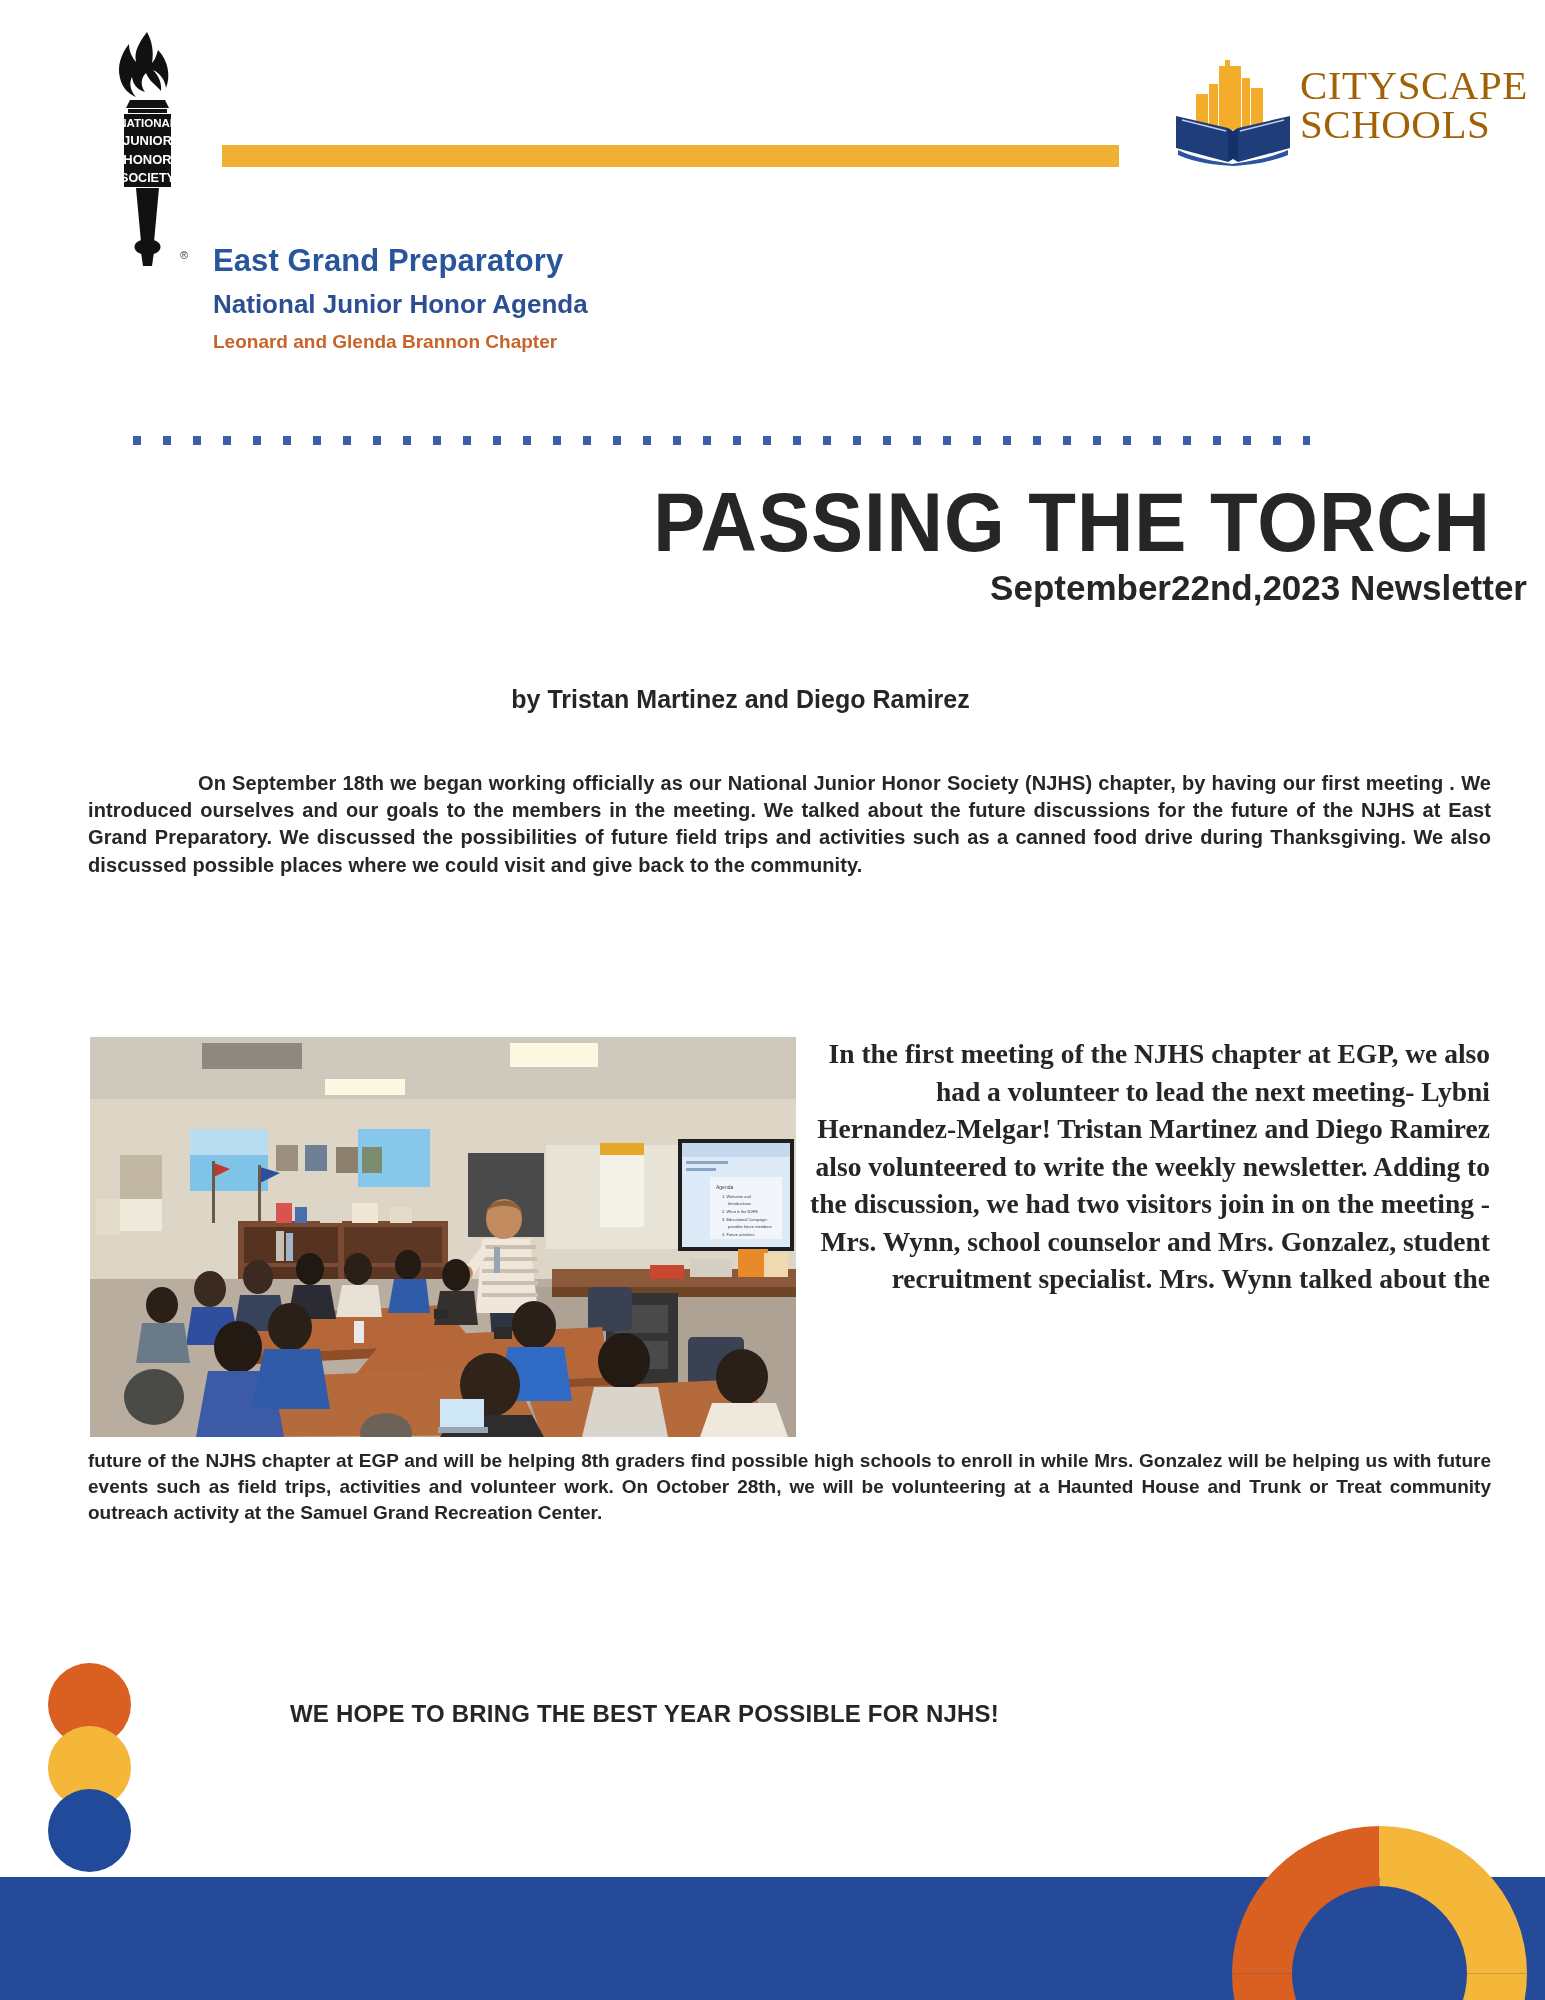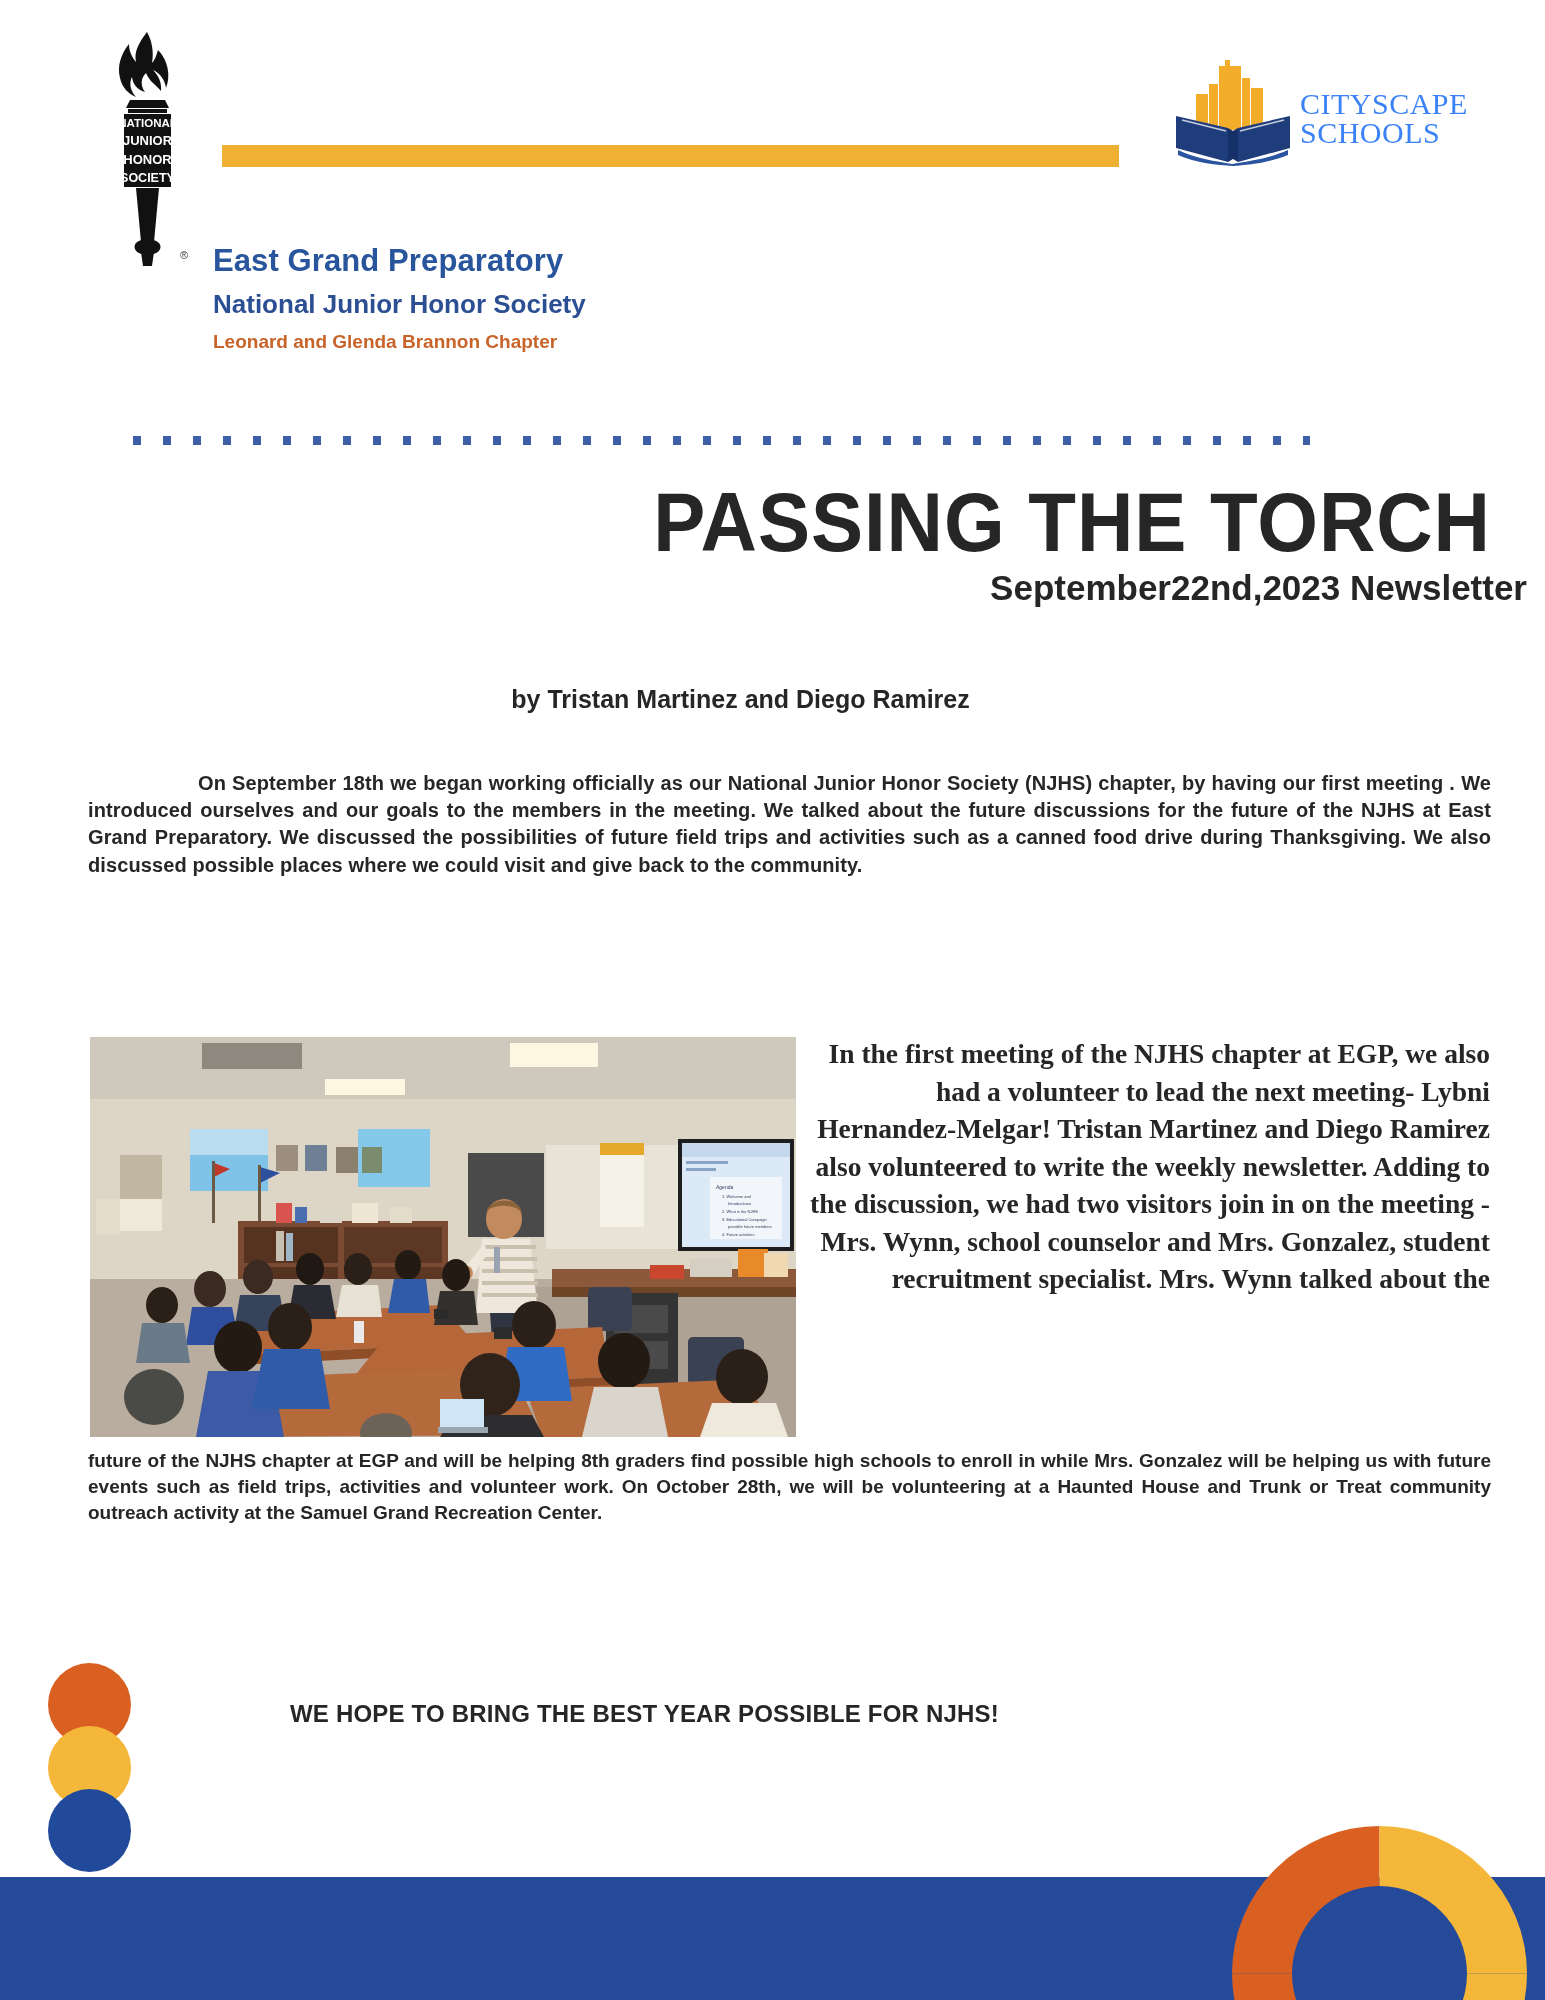--- a/index.html
+++ b/index.html
@@ -75,25 +75,25 @@
   .cityscape .mark {
     position: absolute;
     left: 0;
     top: 0;
     width: 122px;
     height: 108px;
   }
   .cityscape .wordmark {
     position: absolute;
     left: 128px;
-    top: 32px;
+    top: 8px;
     font-family: "Liberation Serif", serif;
-    font-size: 30px;
+    font-size: 41px;
     line-height: 0.95;
-    color: #3b82f6;
+    color: #a16207;
     letter-spacing: 0.5px;
   }
 
   
   .dotted-divider {
     position: absolute;
     left: 133px;
     top: 436px;
     width: 1177px;
     height: 9px;
@@ -260,21 +260,21 @@
     <ellipse cx="47.5" cy="219" rx="13" ry="8" fill="#111111"></ellipse>
     <path d="M41 224 L54 224 L52 238 L43 238 Z" fill="#111111"></path>
     <text x="80" y="231" font-family="Liberation Sans, sans-serif" font-size="11" fill="#3a3a3a">®</text>
   </svg>
 </div>
 
 <div class="yellow-bar"></div>
 
 <div class="header-text">
   <div class="hdr-line1">East Grand Preparatory</div>
-  <div class="hdr-line2">National Junior Honor Society</div>
+  <div class="hdr-line2">National Junior Honor Agenda</div>
   <div class="hdr-line3">Leonard and Glenda Brannon Chapter</div>
 </div>
 
 <div class="cityscape">
   <div class="mark">
     <svg viewBox="0 0 122 108" width="122" height="108" aria-hidden="true">
 
       <g fill="#f3ad2b">
         <rect x="24" y="36" width="12" height="36"></rect>
         <rect x="37" y="26" width="9" height="46"></rect>

